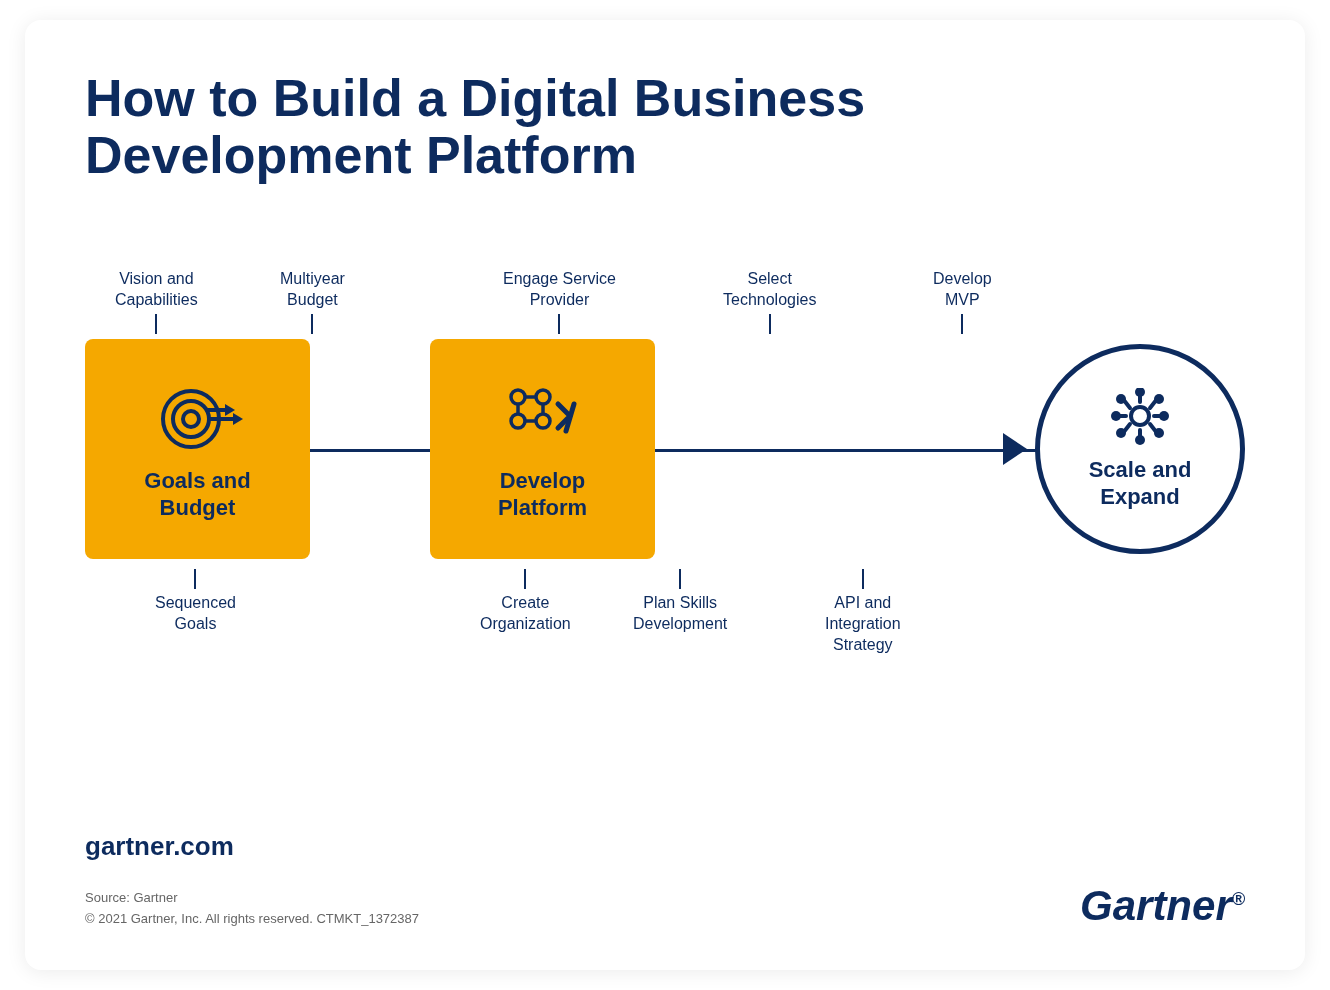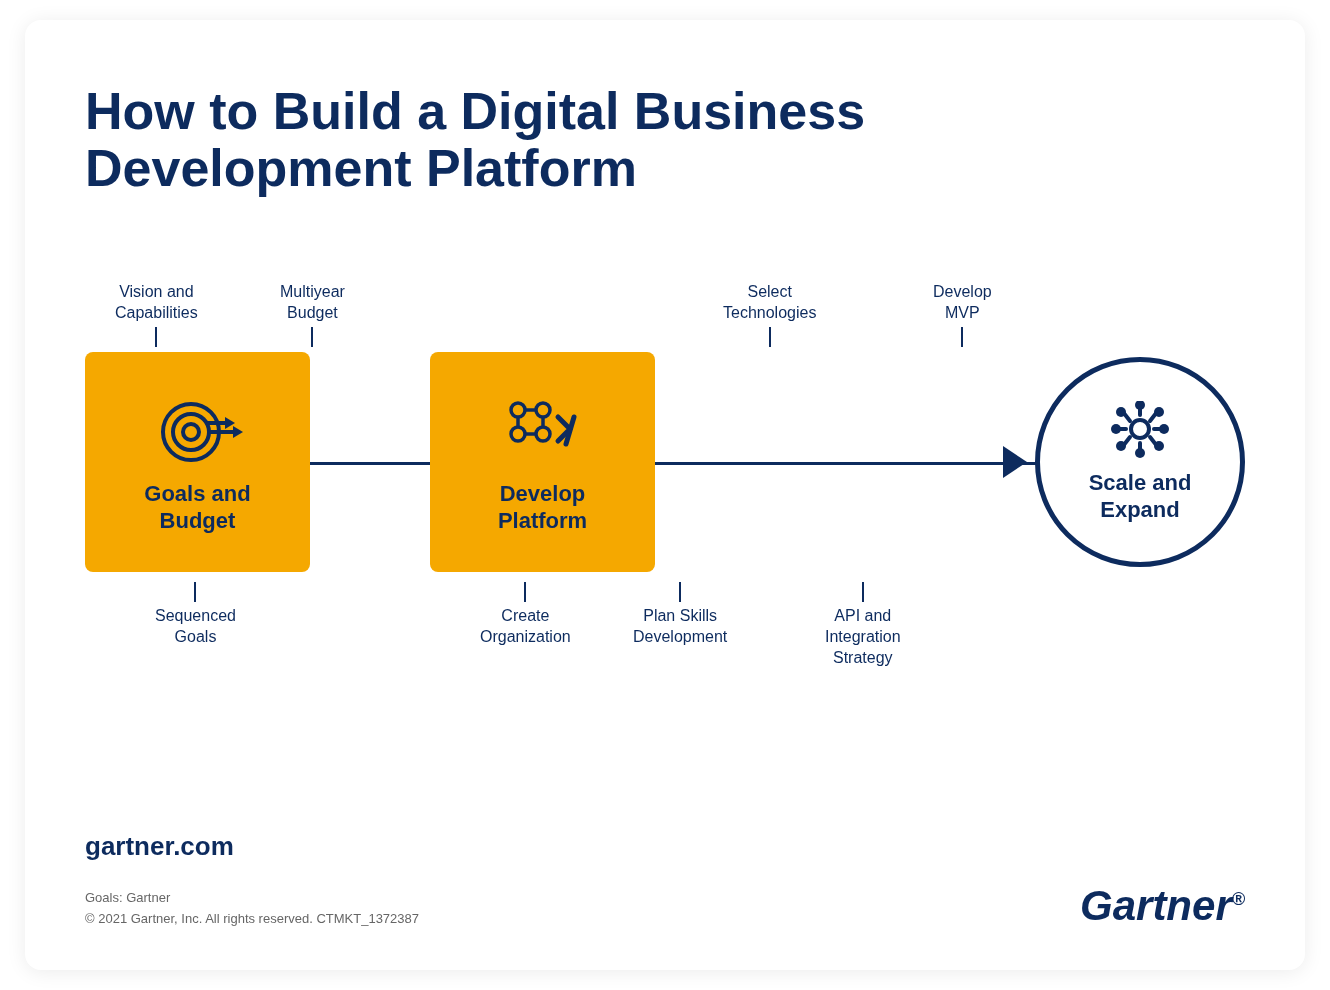--- a/index.html
+++ b/index.html
@@ -26,21 +26,20 @@
       display: flex;
       flex-direction: column;
     }
 
     .main-title {
       font-size: 52px;
       font-weight: 900;
       color: #0d2b5e;
       line-height: 1.1;
       margin-bottom: 50px;
-      margin-top: 13px;
     }
 
     .diagram-area {
       flex: 1;
       display: flex;
       flex-direction: column;
       position: relative;
     }
 
     
@@ -234,20 +233,21 @@
   <div class="main-title">
     <span>How to Build a Digital Business</span><br>
     <span>Development Platform</span>
   </div>
 
   <div class="diagram-area">
 
     <div class="top-labels" style="position:relative; height:100px;">
       <div class="top-label" style="left:30px;">Vision and<br>Capabilities</div>
       <div class="top-label" style="left:195px;">Multiyear<br>Budget</div>
+      <div class="top-label" style="left:418px;">Engage Service<br>Provider</div>
       <div class="top-label" style="left:638px;">Select<br>Technologies</div>
       <div class="top-label" style="left:848px;">Develop<br>MVP</div>
     </div>
 
     <div class="flow-row">
 
       <div class="flow-line"></div>
 
       <div class="flow-box">
         <div class="flow-box-icon">
@@ -340,21 +340,21 @@
       <div class="bottom-label" style="left:548px;">Plan Skills<br>Development</div>
       <div class="bottom-label" style="left:740px;">API and<br>Integration<br>Strategy</div>
     </div>
 
   </div>
 
   <div class="footer">
     <div class="gartner-url">gartner.com</div>
     <div class="footer-bottom">
       <div class="source-text">
-        <span>Goals: Gartner</span><br>
+        <span>Source: Gartner</span><br>
         <span>© 2021 Gartner, Inc. All rights reserved. CTMKT_1372387</span>
       </div>
       <div class="gartner-logo">
         <em>Gartner</em><sup>®</sup>
       </div>
     </div>
   </div>
 
 </div>
 

